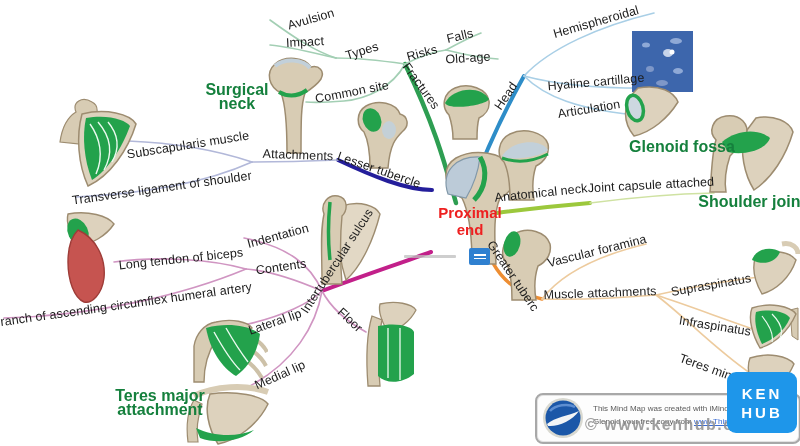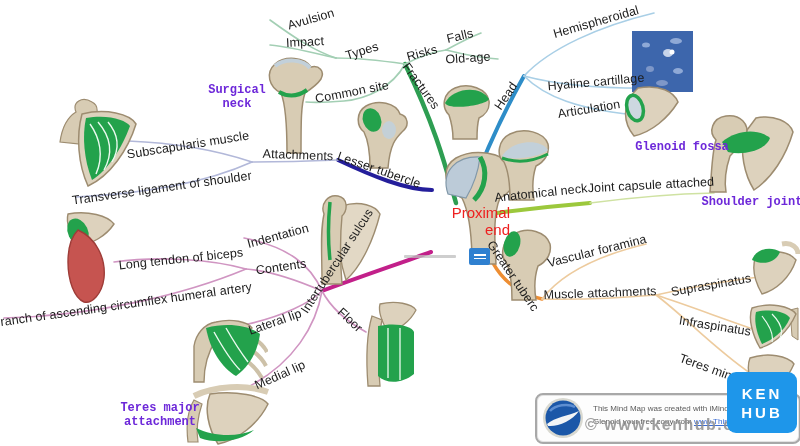--- a/index.html
+++ b/index.html
@@ -2,24 +2,24 @@
 <html><head>
 <meta charset="utf-8">
 <style>
   html,body{margin:0;padding:0;}
   body{width:800px;height:446px;position:relative;overflow:hidden;background:#ffffff;
        font-family:"Liberation Sans",sans-serif;}
   .stage{position:absolute;left:0;top:0;width:800px;height:446px;}
   svg.canvas{position:absolute;left:0;top:0;}
   .lbl{position:absolute;white-space:nowrap;font-size:12.5px;color:#1c1c1c;
        transform-origin:center;letter-spacing:.1px;}
-  .caption{position:absolute;color:#6d28d9;font-weight:bold;font-size:12px;
-       line-height:14px;text-align:center;transform:translate(-50%,-50%);font-family:Liberation Mono, monospace;}
-  .center-label{position:absolute;color:#ee2020;font-weight:normal;font-size:15px;
-       line-height:17px;text-align:right;transform:translate(-50%,-50%);}
+  .caption{position:absolute;color:#15803d;font-weight:bold;font-size:16px;
+       line-height:14px;text-align:center;transform:translate(-50%,-50%);}
+  .center-label{position:absolute;color:#ee2020;font-weight:bold;font-size:15px;
+       line-height:17px;text-align:center;transform:translate(-50%,-50%);}
   .img{position:absolute;}
   .chip{position:absolute;left:469px;top:248px;width:21px;height:17px;background:#2f80d0;
        border-radius:2px;display:flex;flex-direction:column;justify-content:center;
        align-items:center;gap:2px;}
   .chip i{display:block;width:12px;height:1.5px;background:#fff;}
   .microtext{position:absolute;left:404px;top:255px;width:52px;height:3px;
        background:#bdbdbd;opacity:.75;border-radius:1px;}
   .wm-box{position:absolute;left:535px;top:393px;width:262px;height:47px;background:#fdfdfd;
        border:2px solid #a8a8a8;border-radius:8px;box-shadow:inset 0 0 0 1px #e3e3e3;}
   .wm-text{position:absolute;left:56px;top:7px;font-size:8px;color:#5a5a5a;line-height:13px;}
@@ -263,21 +263,21 @@
   <div class="lbl" style="left:181px;top:259px;transform:translate(-50%,-50%) rotate(-6deg)">Long tendon of biceps</div>
   <div class="lbl" style="left:122px;top:305px;transform:translate(-50%,-50%) rotate(-8deg)">Branch of ascending circumflex humeral artery</div>
   <div class="lbl" style="left:275px;top:322px;transform:translate(-50%,-50%) rotate(-19deg)">Lateral lip</div>
   <div class="lbl" style="left:350px;top:320px;transform:translate(-50%,-50%) rotate(43deg)">Floor</div>
   <div class="lbl" style="left:280px;top:375px;transform:translate(-50%,-50%) rotate(-24deg)">Medial lip</div>
 
   <div class="center-label" style="left:470px;top:221px;width:80px">Proximal end</div>
   <div class="caption" style="left:237px;top:97px;width:70px">Surgical neck</div>
   <div class="caption" style="left:682px;top:147px;width:110px">Glenoid fossa</div>
   <div class="caption" style="left:752px;top:202px;width:110px">Shoulder joint</div>
-  <div class="caption" style="left:160px;top:415px;width:100px">Teres major attachment</div>
+  <div class="caption" style="left:160px;top:403px;width:100px">Teres major attachment</div>
 
   <div class="wm-box">
     <svg width="42" height="42" style="position:absolute;left:5px;top:2px" viewBox="0 0 42 42">
       <circle cx="21" cy="21" r="20" fill="#d9d9d1"></circle>
       <circle cx="21" cy="21" r="17.5" fill="#1b57a8"></circle>
       <path d="M5,27 C13,20 26,19 37,14 C30,24 16,30 6,29 Z" fill="#f2f4f6"></path>
       <path d="M8,14 C13,8 26,6 33,10" stroke="#5d8ed1" stroke-width="2.5" fill="none"></path>
     </svg>
     <div class="wm-text">
       <div>This Mind Map was created with iMindMap T</div>

